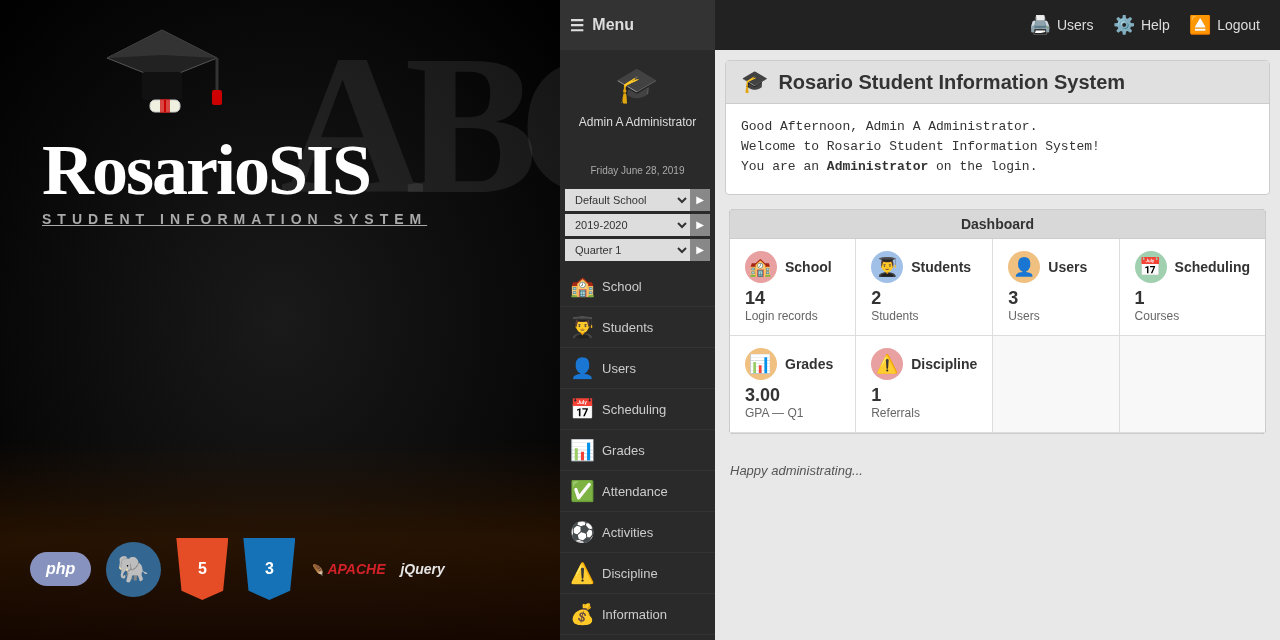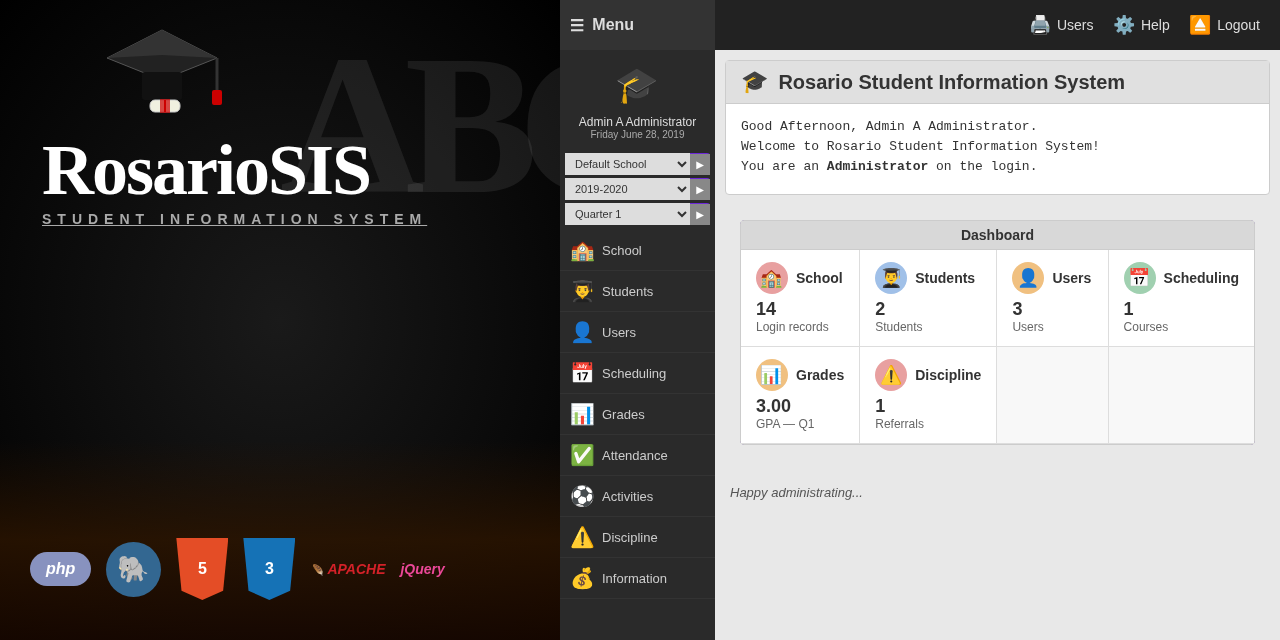--- a/index.html
+++ b/index.html
@@ -151,25 +151,25 @@
     .user-name {
       color: #ddd;
       font-size: 12px;
       text-align: center;
     }
 
     .user-date {
       color: #aaa;
       font-size: 10px;
       text-align: center;
+      margin-top: 36px;
     }
 
     .dropdown-select {
       display: flex;
-      align-items: center;
       background: #6d28d9;
       margin: 3px 5px;
       border-radius: 3px;
     }
 
     .dropdown-select select {
       background: #ddd;
       border: none;
       color: #333;
       font-size: 11px;
@@ -256,21 +256,21 @@
     }
 
     .welcome-body strong {
       font-weight: bold;
     }
 
     
     .dashboard-section {
       background: #4c1d95;
       border: 1px solid #ccc;
-      margin: 25px;
+      margin: 14px;
       border-radius: 4px;
     }
 
     .dashboard-header {
       background: #d8d8d8;
       padding: 6px 15px;
       text-align: center;
       font-weight: bold;
       color: #333;
       font-size: 14px;
@@ -414,21 +414,21 @@
     <div style="background:#336791; color:#fff; width:55px; height:55px; border-radius:50%; display:flex; align-items:center; justify-content:center; font-size:26px;">🐘</div>
 
     <div style="background:#E44D26; color:#fff; width:52px; height:62px; display:flex; align-items:center; justify-content:center; font-size:16px; font-weight:900; clip-path:polygon(0 0,100% 0,90% 85%,50% 100%,10% 85%);">5</div>
 
     <div style="background:#1572B6; color:#fff; width:52px; height:62px; display:flex; align-items:center; justify-content:center; font-size:16px; font-weight:900; clip-path:polygon(0 0,100% 0,90% 85%,50% 100%,10% 85%);">3</div>
 
     <div style="color:#D22128; font-size:14px; font-weight:900; font-style:italic;">
       <span style="color:#ccc; font-size:11px;">🪶</span> APACHE
     </div>
 
-    <div style="color:#ec4899; font-size:14px; font-weight:bold; font-style:italic;">
+    <div style="color:#e5e5e5; font-size:14px; font-weight:bold; font-style:italic;">
       jQuery
     </div>
   </div>
 </div>
 
 <div class="right-panel">
 
   <div class="top-nav">
     <button class="nav-btn">
       <span class="nav-icon">🖨️</span>

